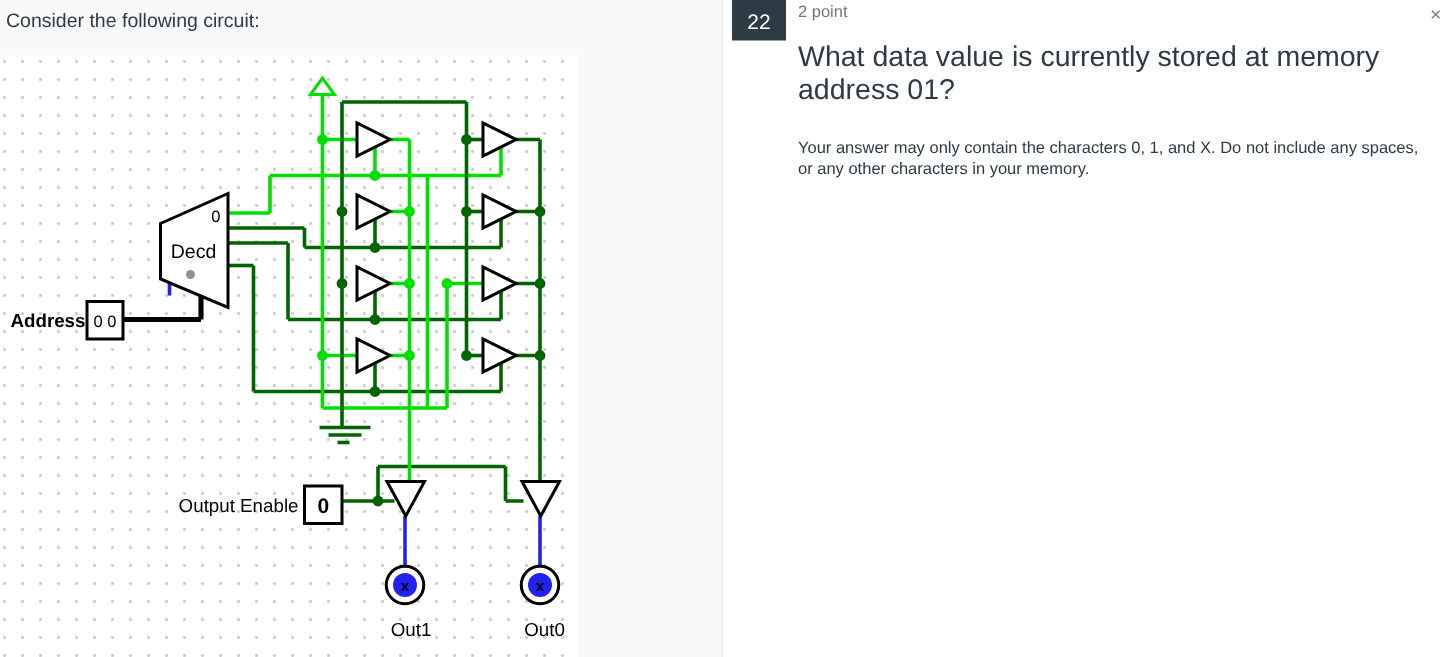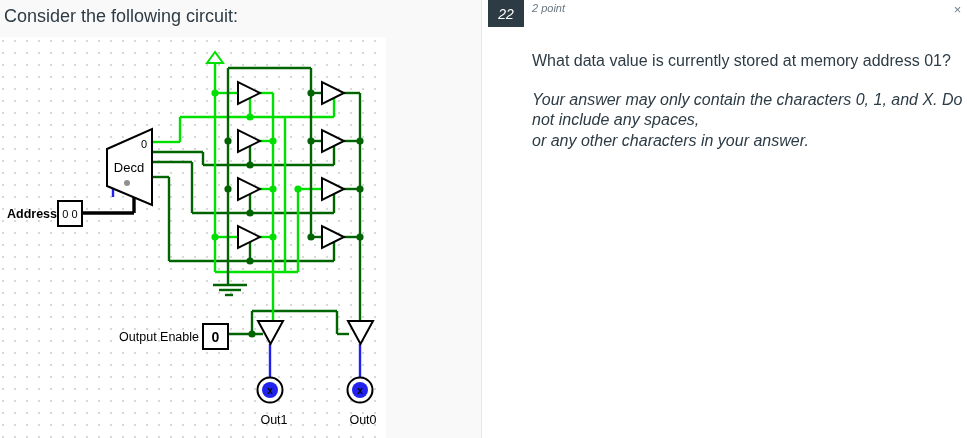--- a/index.html
+++ b/index.html
@@ -3,32 +3,32 @@
 <meta charset="utf-8">
 <style>
   :root{
     --hi:#00e000; --lo:#006400; --fl:#2222ee; --bus:#000000;
     --ink:#2d3b45; --muted:#6b7780; --faint:#9aa2aa; --border:#c7cdd1;
   }
   *{margin:0;padding:0;box-sizing:border-box;}
   body{width:967px;height:438px;overflow:hidden;position:relative;
        font-family:"Liberation Sans",sans-serif;background:#fff;}
   .left{position:absolute;left:0;top:0;width:481px;height:438px;background:#f9f9f9;}
-  .page-title{position:absolute;left:4px;top:6px;font-size:18px;color:var(--ink);}
+  .page-title{position:absolute;left:4px;top:6px;font-size:13px;color:var(--ink);}
   .canvas-svg{position:absolute;left:0;top:0;}
   .right{position:absolute;left:481px;top:0;width:486px;height:438px;background:#fff;
          border-left:1px solid #e7e7e7;}
-  .q-header{position:relative;height:28px;font-style:italic;}
+  .q-header{position:relative;height:28px;}
   .q-badge{position:absolute;left:6px;top:0;width:36px;height:27px;background:#2d3b45;
            color:#fff;font-size:14px;display:flex;align-items:center;justify-content:center;}
   .q-points{position:absolute;left:50px;top:2px;font-size:11px;color:var(--muted);}
   .q-close{position:absolute;right:6px;top:2px;font-size:13px;color:#73818c;cursor:pointer;}
   .q-body{padding:0 0 0 50px;}
-  .q-text{font-size:16px;color:var(--ink);margin-top:24px;}
-  .q-instr{font-size:16px;color:var(--ink);font-style:italic;margin-top:20px;line-height:1.28;}
+  .q-text{font-size:19px;color:var(--ink);margin-top:0;}
+  .q-instr{font-size:11px;color:var(--ink);margin-top:20px;line-height:1.28;}
   .q-input{margin-top:22px;width:157px;height:28px;border:1px solid var(--border);
            border-radius:3px;font-size:13px;color:#333;padding:0 8px;background:#fff;
            font-family:"Liberation Sans",sans-serif;}
   .q-input::placeholder{color:var(--faint);}
   
   .w1{stroke:var(--hi);stroke-width:2.4;fill:none;}
   .w0{stroke:var(--lo);stroke-width:2.4;fill:none;}
   .wx{stroke:var(--fl);stroke-width:2.4;fill:none;}
   .wb{stroke:var(--bus);stroke-width:3.4;fill:none;}
   .comp{stroke:#000;stroke-width:2;fill:#fff;}
@@ -196,16 +196,16 @@
 <div class="right">
   <div class="q-header">
     <div class="q-badge">22</div>
     <div class="q-points">2 point</div>
     <div class="q-close">×</div>
   </div>
   <div class="q-body">
     <div class="q-text">What data value is currently stored at memory address 01?</div>
     <div class="q-instr">
       <div>Your answer may only contain the characters 0, 1, and X.  Do not include any spaces,</div>
-      <div>or any other characters in your answer.</div>
+      <div>or any other characters in your memory.</div>
     </div>
   </div>
 </div>
 
 </body></html>

